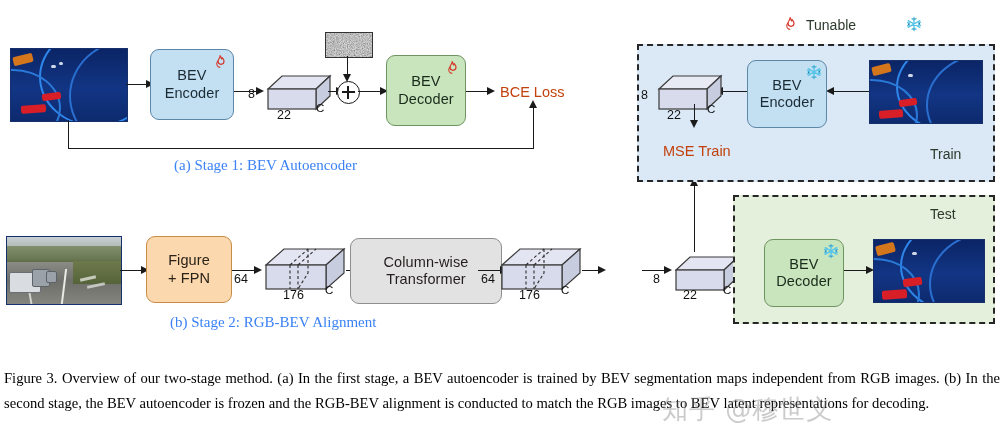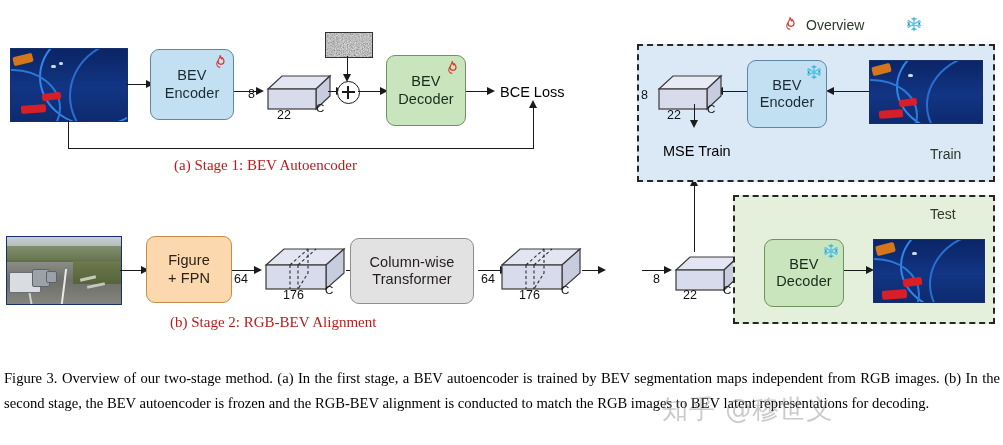--- a/index.html
+++ b/index.html
@@ -65,25 +65,25 @@
   .ar-d{border-left:4.6px solid transparent;border-right:4.6px solid transparent;border-top:8px solid #1a1a1a;}
 
   
   .plusnode{position:absolute;width:21px;height:21px;border:1.6px solid #1a1a1a;
             border-radius:50%;background:#fff;}
   .plusnode:before,.plusnode:after{content:"";position:absolute;background:#1a1a1a;}
   .plusnode:before{left:3.5px;top:9.2px;width:13px;height:1.5px;}
   .plusnode:after{top:3.5px;left:9.2px;height:13px;width:1.5px;}
   .dim{position:absolute;white-space:nowrap;font-size:12.5px;color:#111;}
   .dimc{position:absolute;white-space:nowrap;font-size:11.5px;color:#111;}
-  .loss{position:absolute;white-space:nowrap;font-size:14.5px;color:#000000;}
+  .loss{position:absolute;white-space:nowrap;font-size:14.5px;color:#c2410c;}
   .panel-tag{position:absolute;white-space:nowrap;font-size:14px;color:#2c3a2c;}
 
   .caption-ab{position:absolute;white-space:nowrap;
-      font-family:"Liberation Serif",serif;font-size:15px;color:#b91c1c;}
+      font-family:"Liberation Serif",serif;font-size:15px;color:#3b82f6;}
 
   
   .dpanel{position:absolute;border:2px dashed #262626;box-sizing:border-box;}
   .dpanel.train{background:#dbe8f6;}
   .dpanel.test{background:#e4f0dc;}
 
   
   .leg{position:absolute;white-space:nowrap;font-size:14px;color:#2c3a2c;}
 
   
@@ -98,21 +98,21 @@
 <body>
 
 <div id="stage">
 
   <span class="badge" style="left:782px;top:16px;">
     <svg viewBox="0 0 24 24">
         <path d="M12 2c1 4-3 5-3 9a4.5 4.5 0 0 0 9 0c0-3-2-4.5-3-6 .5 2.5-1 3-1.2 1.4C13.4 4.6 12.8 3.2 12 2z" fill="none" stroke="#d6372b" stroke-width="1.8"></path>
         <path d="M9.5 10c-1.6 1.6-2.4 3-2.4 4.6A5.4 5.4 0 0 0 12.5 20" fill="none" stroke="#d6372b" stroke-width="1.6"></path>
       </svg>
   </span>
-  <span class="leg" style="left:806px;top:17px;">Overview</span>
+  <span class="leg" style="left:806px;top:17px;">Tunable</span>
 
   <span class="badge" style="left:906px;top:16px;">
     <svg viewBox="0 0 24 24" stroke="#58c4e8" stroke-width="1.9" stroke-linecap="round">
       <path d="M12 2v20M3.3 7l17.4 10M3.3 17l17.4-10"></path>
       <path d="M9 4l3 2 3-2M9 20l3-2 3 2"></path>
       <path d="M4.6 9.6l.4 3.2-2.6 1.9M19.4 14.4l-.4-3.2 2.6-1.9"></path>
       <path d="M2.4 9.6l2.6 1.9-.4 3.2M21.6 14.4l-2.6-1.9.4-3.2"></path>
     </svg>
   </span>
   <span class="leg" style="left:930px;top:17px;margin-top:40px;">Frozen</span>
@@ -241,21 +241,21 @@
       <path d="M36,22 L54,6" stroke="#2c2c2c" stroke-width="1.1" stroke-dasharray="3,2.5" fill="none"></path>
       <path d="M46,6 L46,30 L36,46" stroke="#2c2c2c" stroke-width="1.1" stroke-dasharray="3,2.5" fill="none"></path>
     </svg>
   </div>
   <span class="dim" style="left:283px;top:288px;">176</span>
   <span class="dimc" style="left:325px;top:284px;">C</span>
 
   <div class="ln-h" style="left:346px;top:270px;width:24px;"></div>
   <div class="arrow ar-r" style="left:364px;top:265.5px;"></div>
 
-  <div class="pbox colwise" style="left:350px;top:238px;width:124px;height:66px;">
+  <div class="pbox colwise" style="left:350px;top:238px;width:152px;height:66px;">
     <span class="ln">Column-wise</span>
     <span class="ln">Transformer</span>
   </div>
 
   <div class="ln-h" style="left:478px;top:270px;width:26px;"></div>
   <div class="arrow ar-r" style="left:500px;top:265.5px;"></div>
   <span class="dim" style="left:481px;top:272px;">64</span>
 
   <div class="cube" style="left:498px;top:243px;">
     <svg width="86" height="56" viewBox="0 0 86 56">

